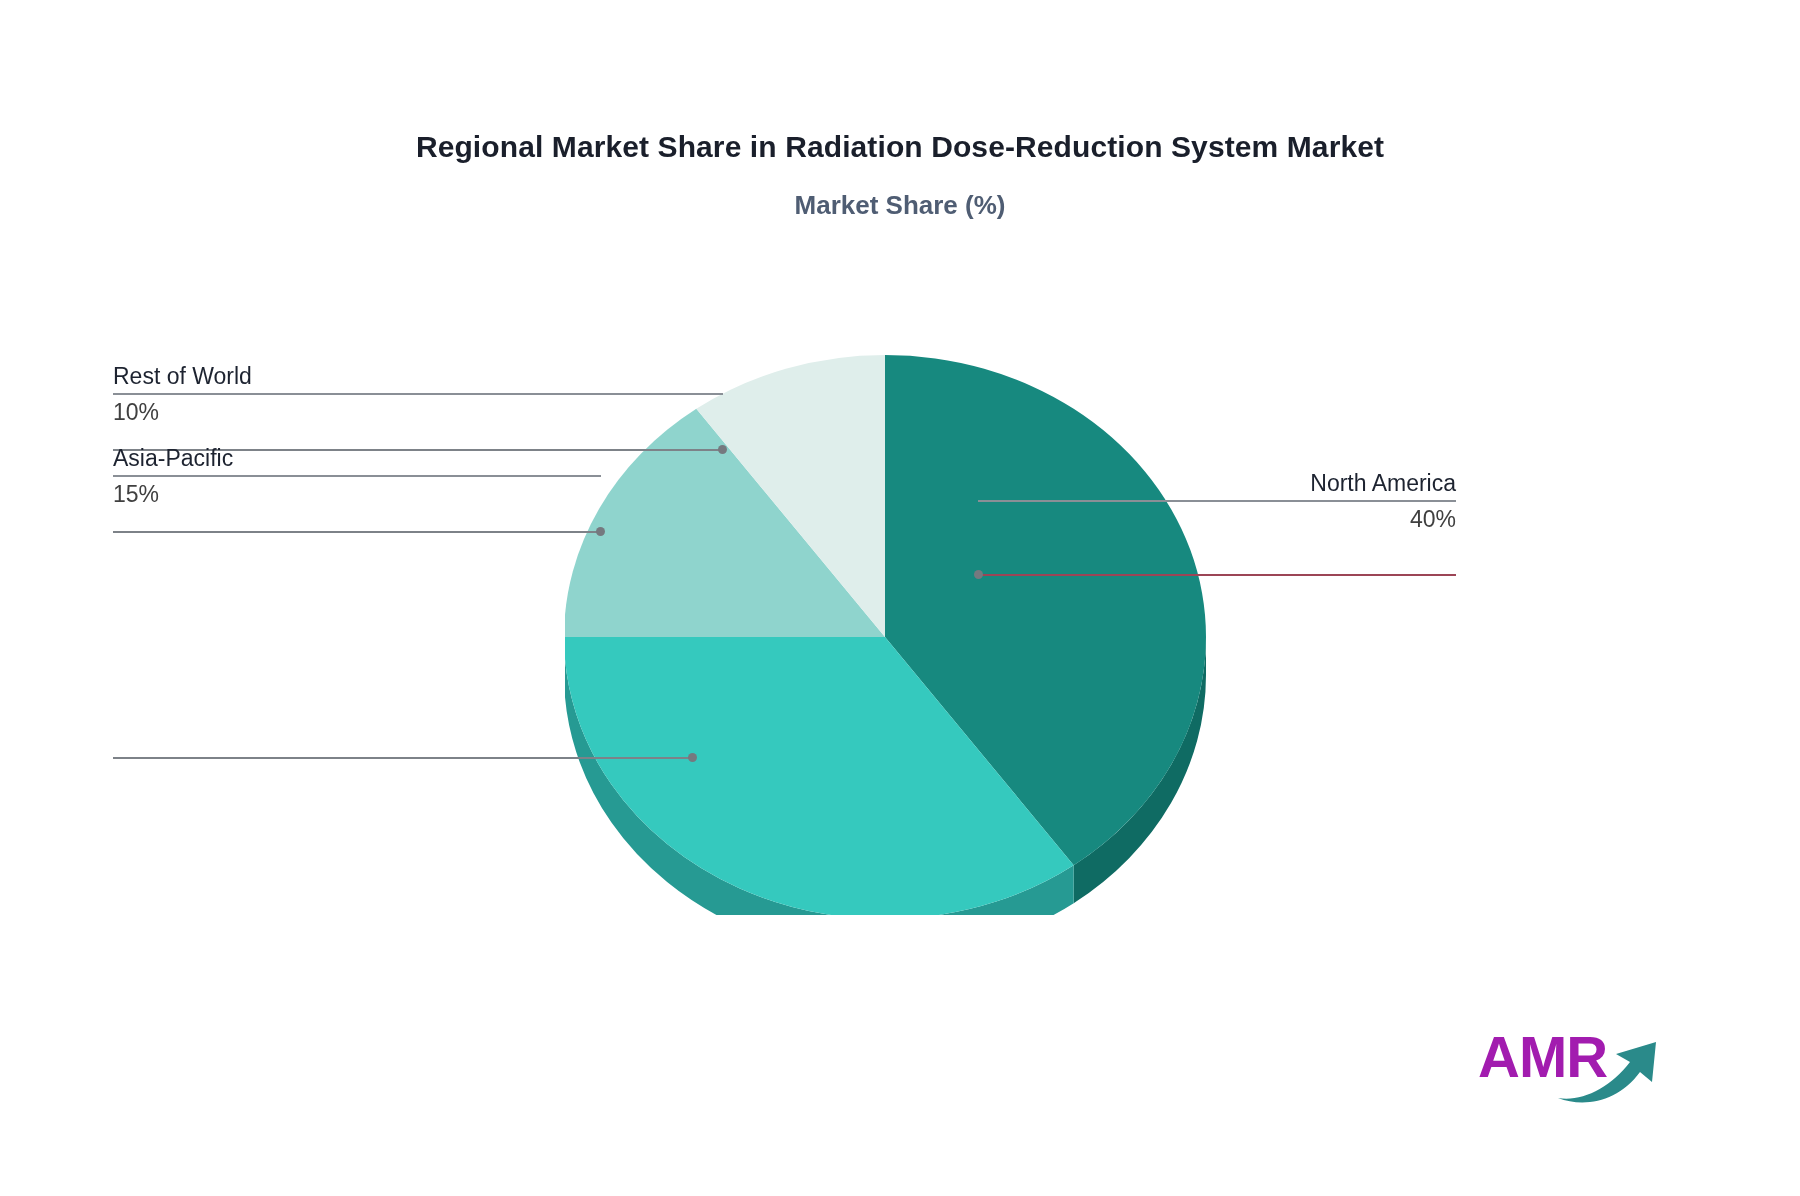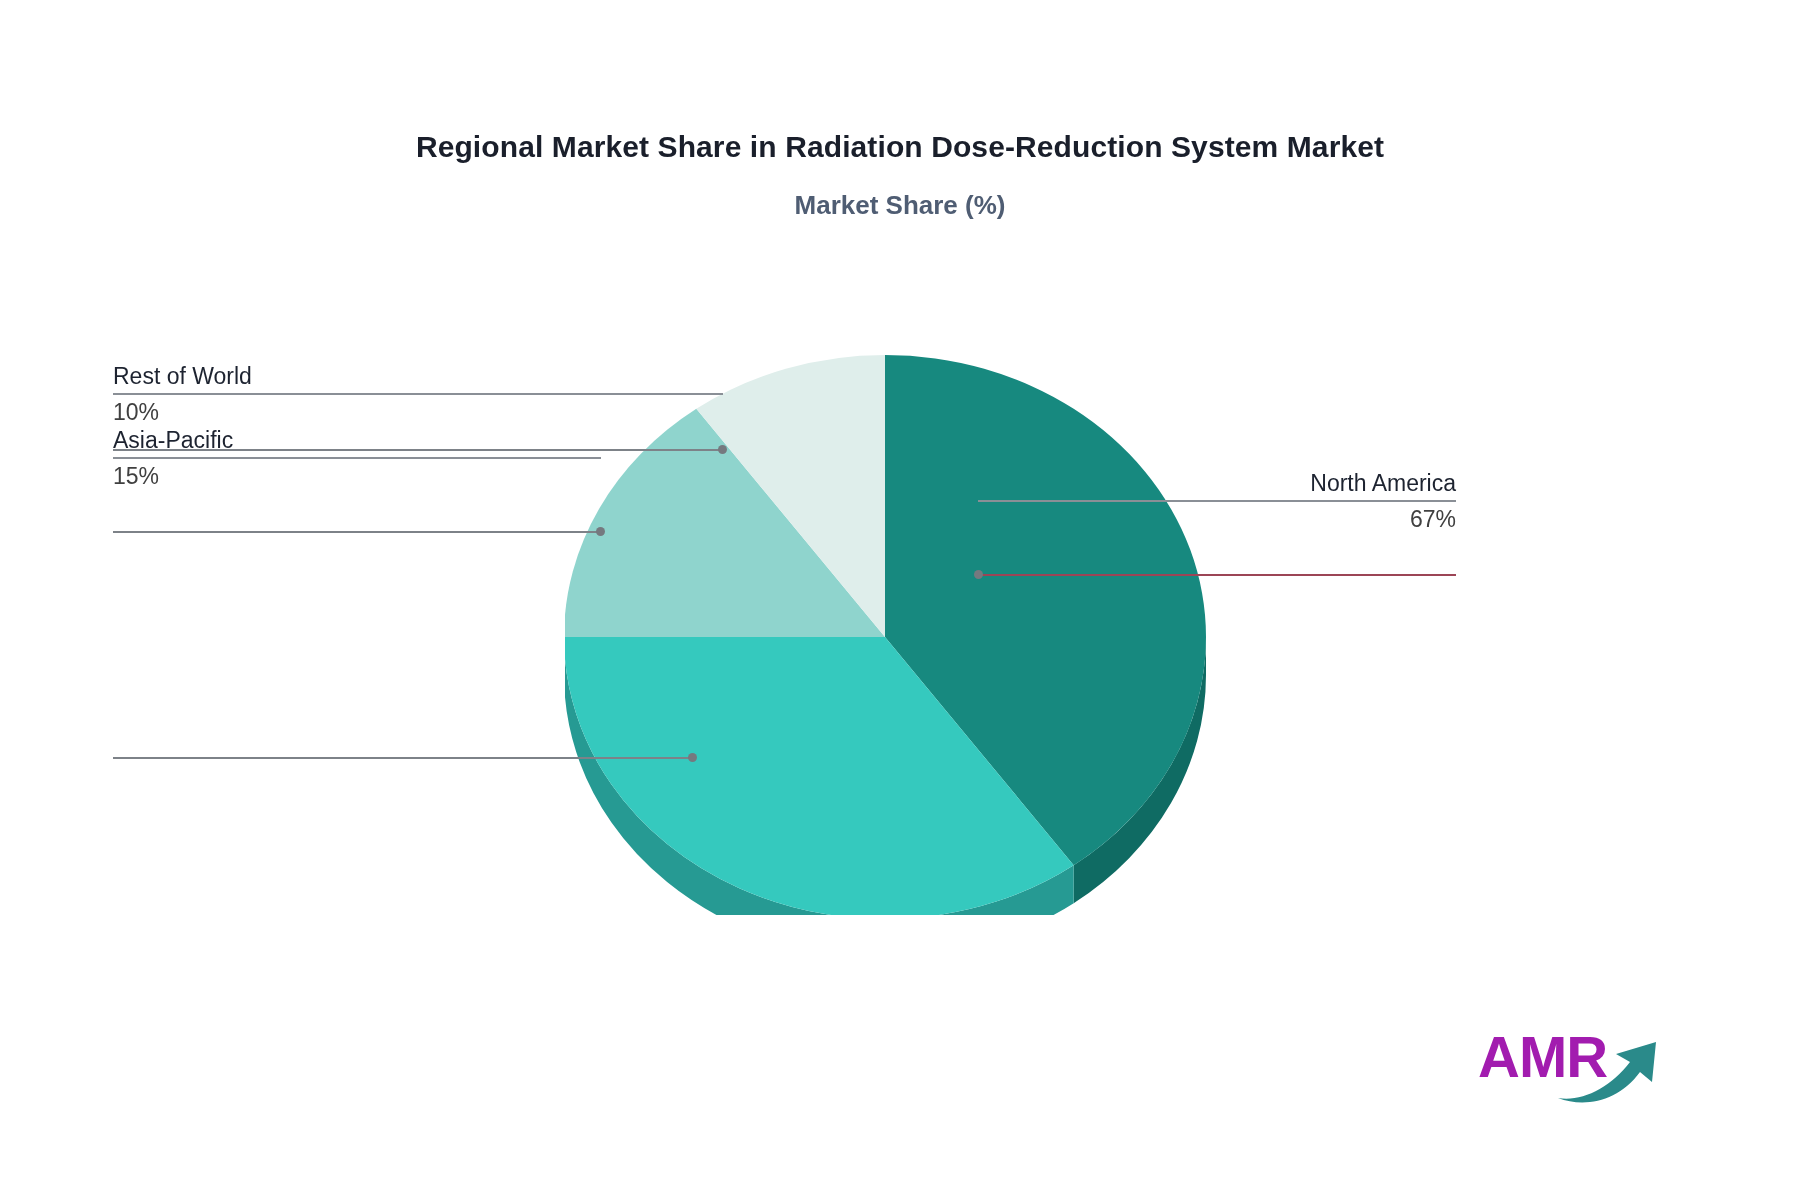--- a/index.html
+++ b/index.html
@@ -158,31 +158,31 @@
 
   <div class="leader maroon" style="left:978px; top:574px; width:478px;"></div>
   <div class="leader-dot" style="left:974px; top:570px;"></div>
 
   <div class="callout left" style="left:113px; top:363px; width:610px;">
     <div class="cl-name">Rest of World</div>
     <div class="cl-rule"></div>
     <div class="cl-value">10%</div>
   </div>
 
-  <div class="callout left" style="left:113px; top:427px; width:488px;">
+  <div class="callout left" style="left:113px; top:445px; width:488px;">
     <div class="cl-name">Asia-Pacific</div>
     <div class="cl-rule"></div>
     <div class="cl-value">15%</div>
   </div>
 
 
   <div class="callout right" style="left:978px; top:470px; width:478px;">
     <div class="cl-name">North America</div>
     <div class="cl-rule"></div>
-    <div class="cl-value">67%</div>
+    <div class="cl-value">40%</div>
   </div>
 
   <div id="amr-logo">
     <div class="amr-text">AMR</div>
     <svg width="112" height="72" viewBox="0 0 112 72">
       <path d="M2 66 C 26 70, 54 56, 74 30 L 60 22 L 100 10 L 96 50 L 84 40 C 62 70, 28 76, 2 66 Z" fill="#2a8a8a"></path>
     </svg>
   </div>
 
 </div>

